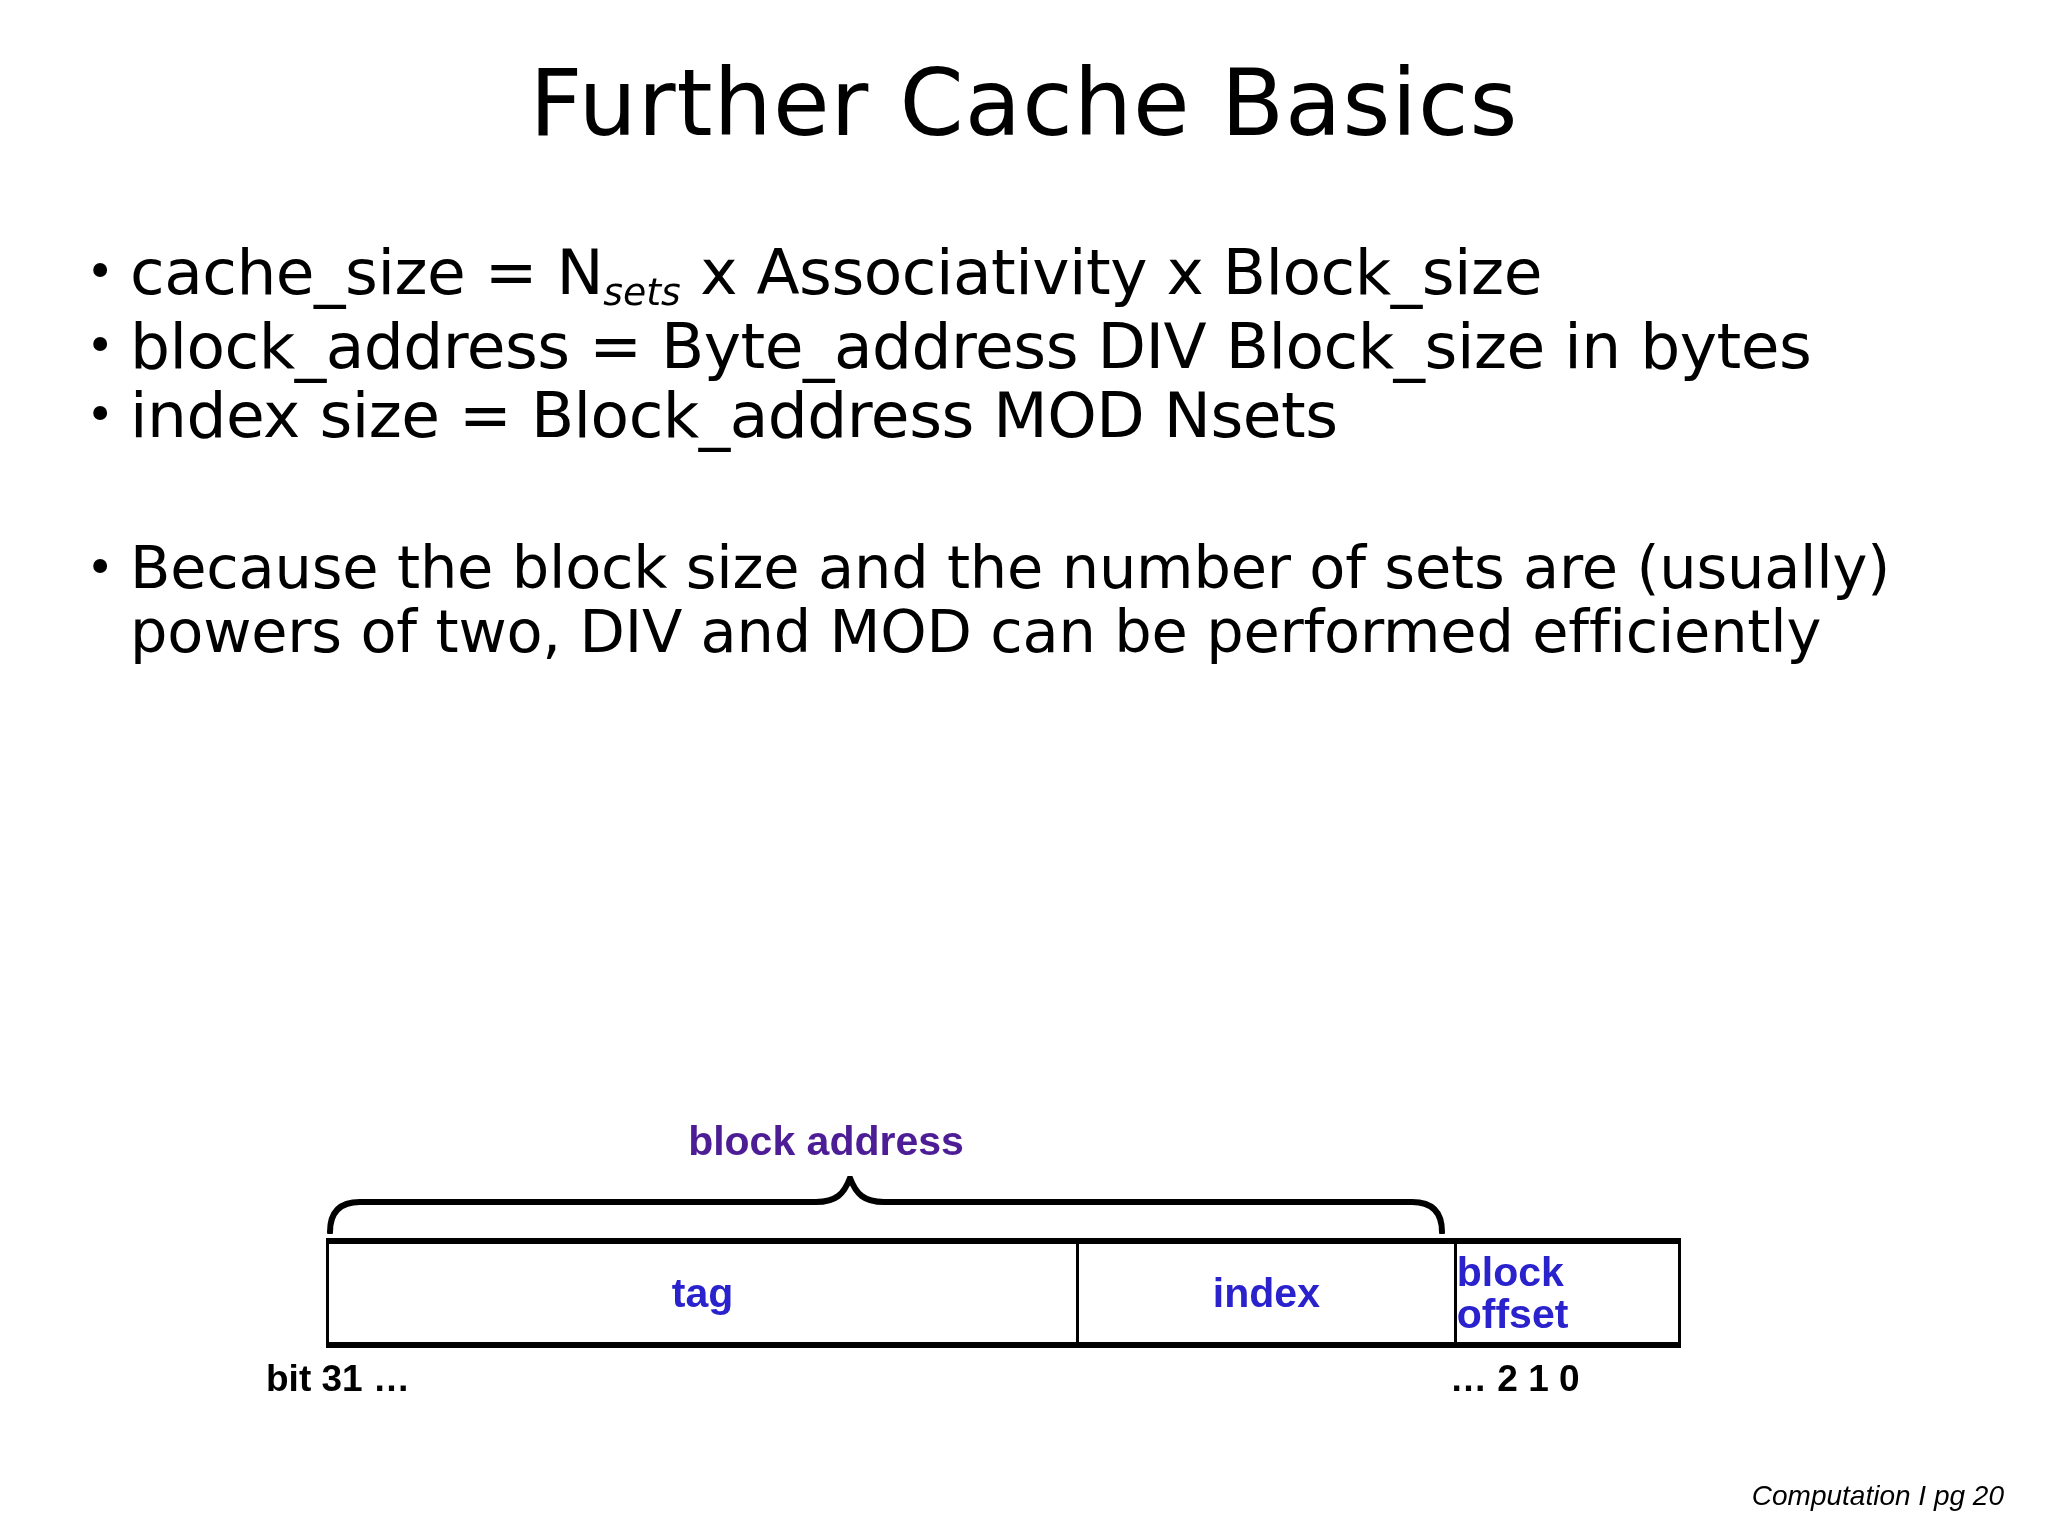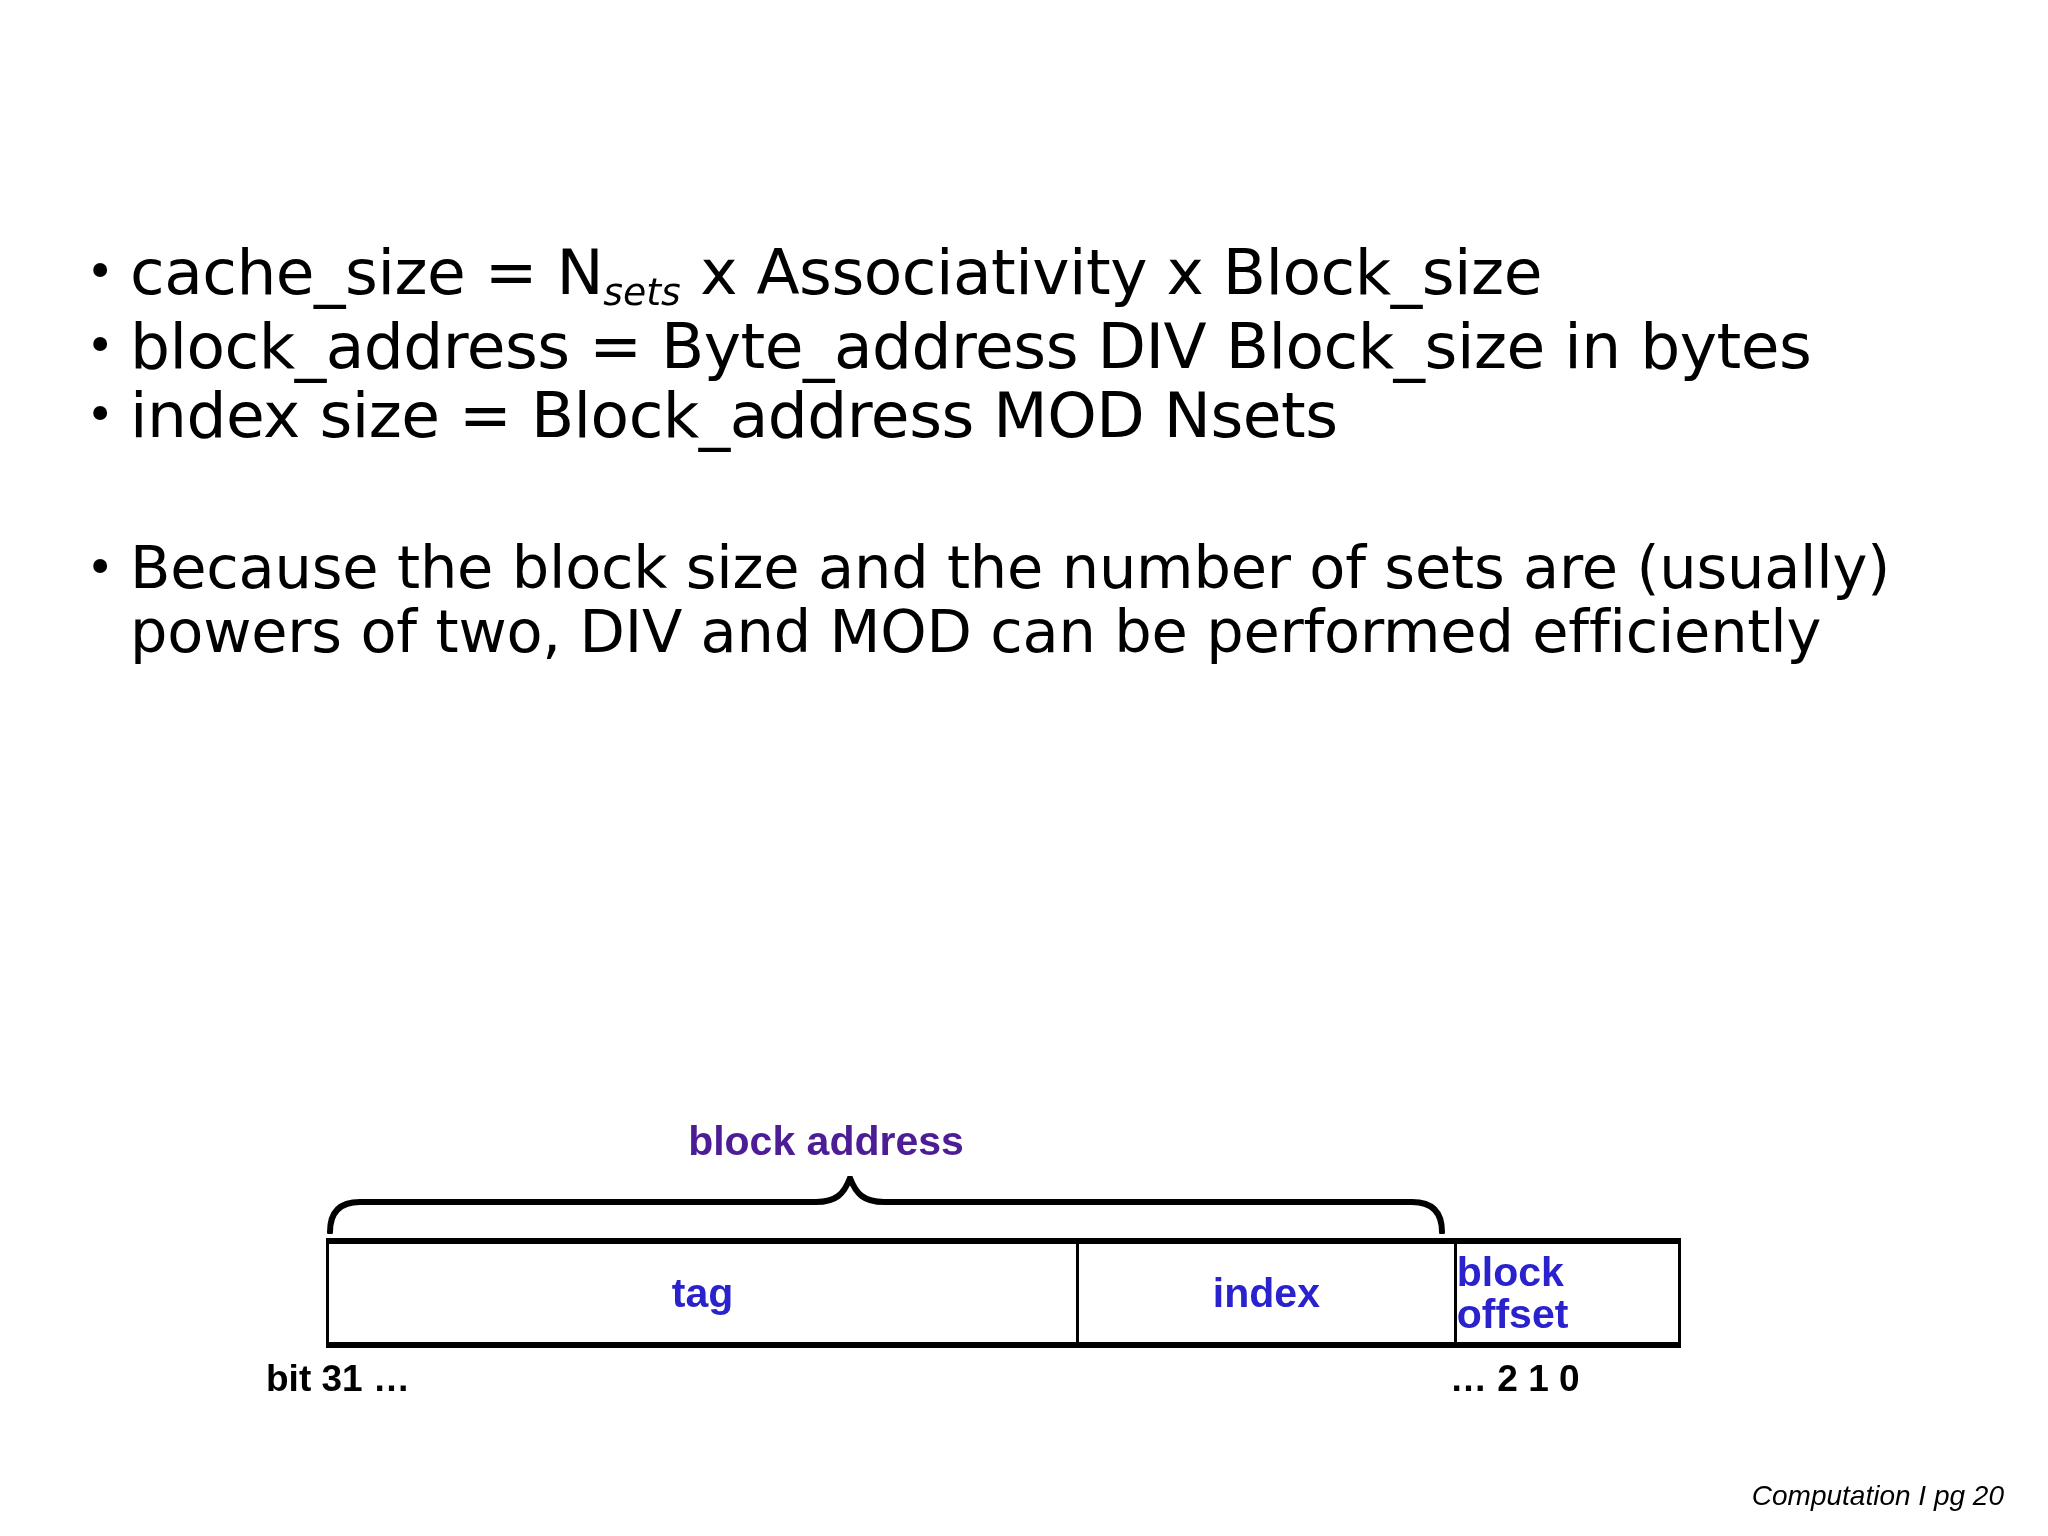--- a/index.html
+++ b/index.html
@@ -163,20 +163,21 @@
     color: #000000;
     white-space: nowrap;
     margin-top: 47px;
   }
 </style>
 </head>
 <body>
 
 <div class="slide">
 
+  <div class="slide-title">Further Cache Basics</div>
 
   <div class="body-block">
 
     <div class="bullet formula">
       <span class="dot">•</span>
       <span class="txt">cache_size = N</span><span class="sub">sets</span><span class="txt"> x Associativity x Block_size</span>
     </div>
 
     <div class="bullet formula">
       <span class="dot">•</span>

